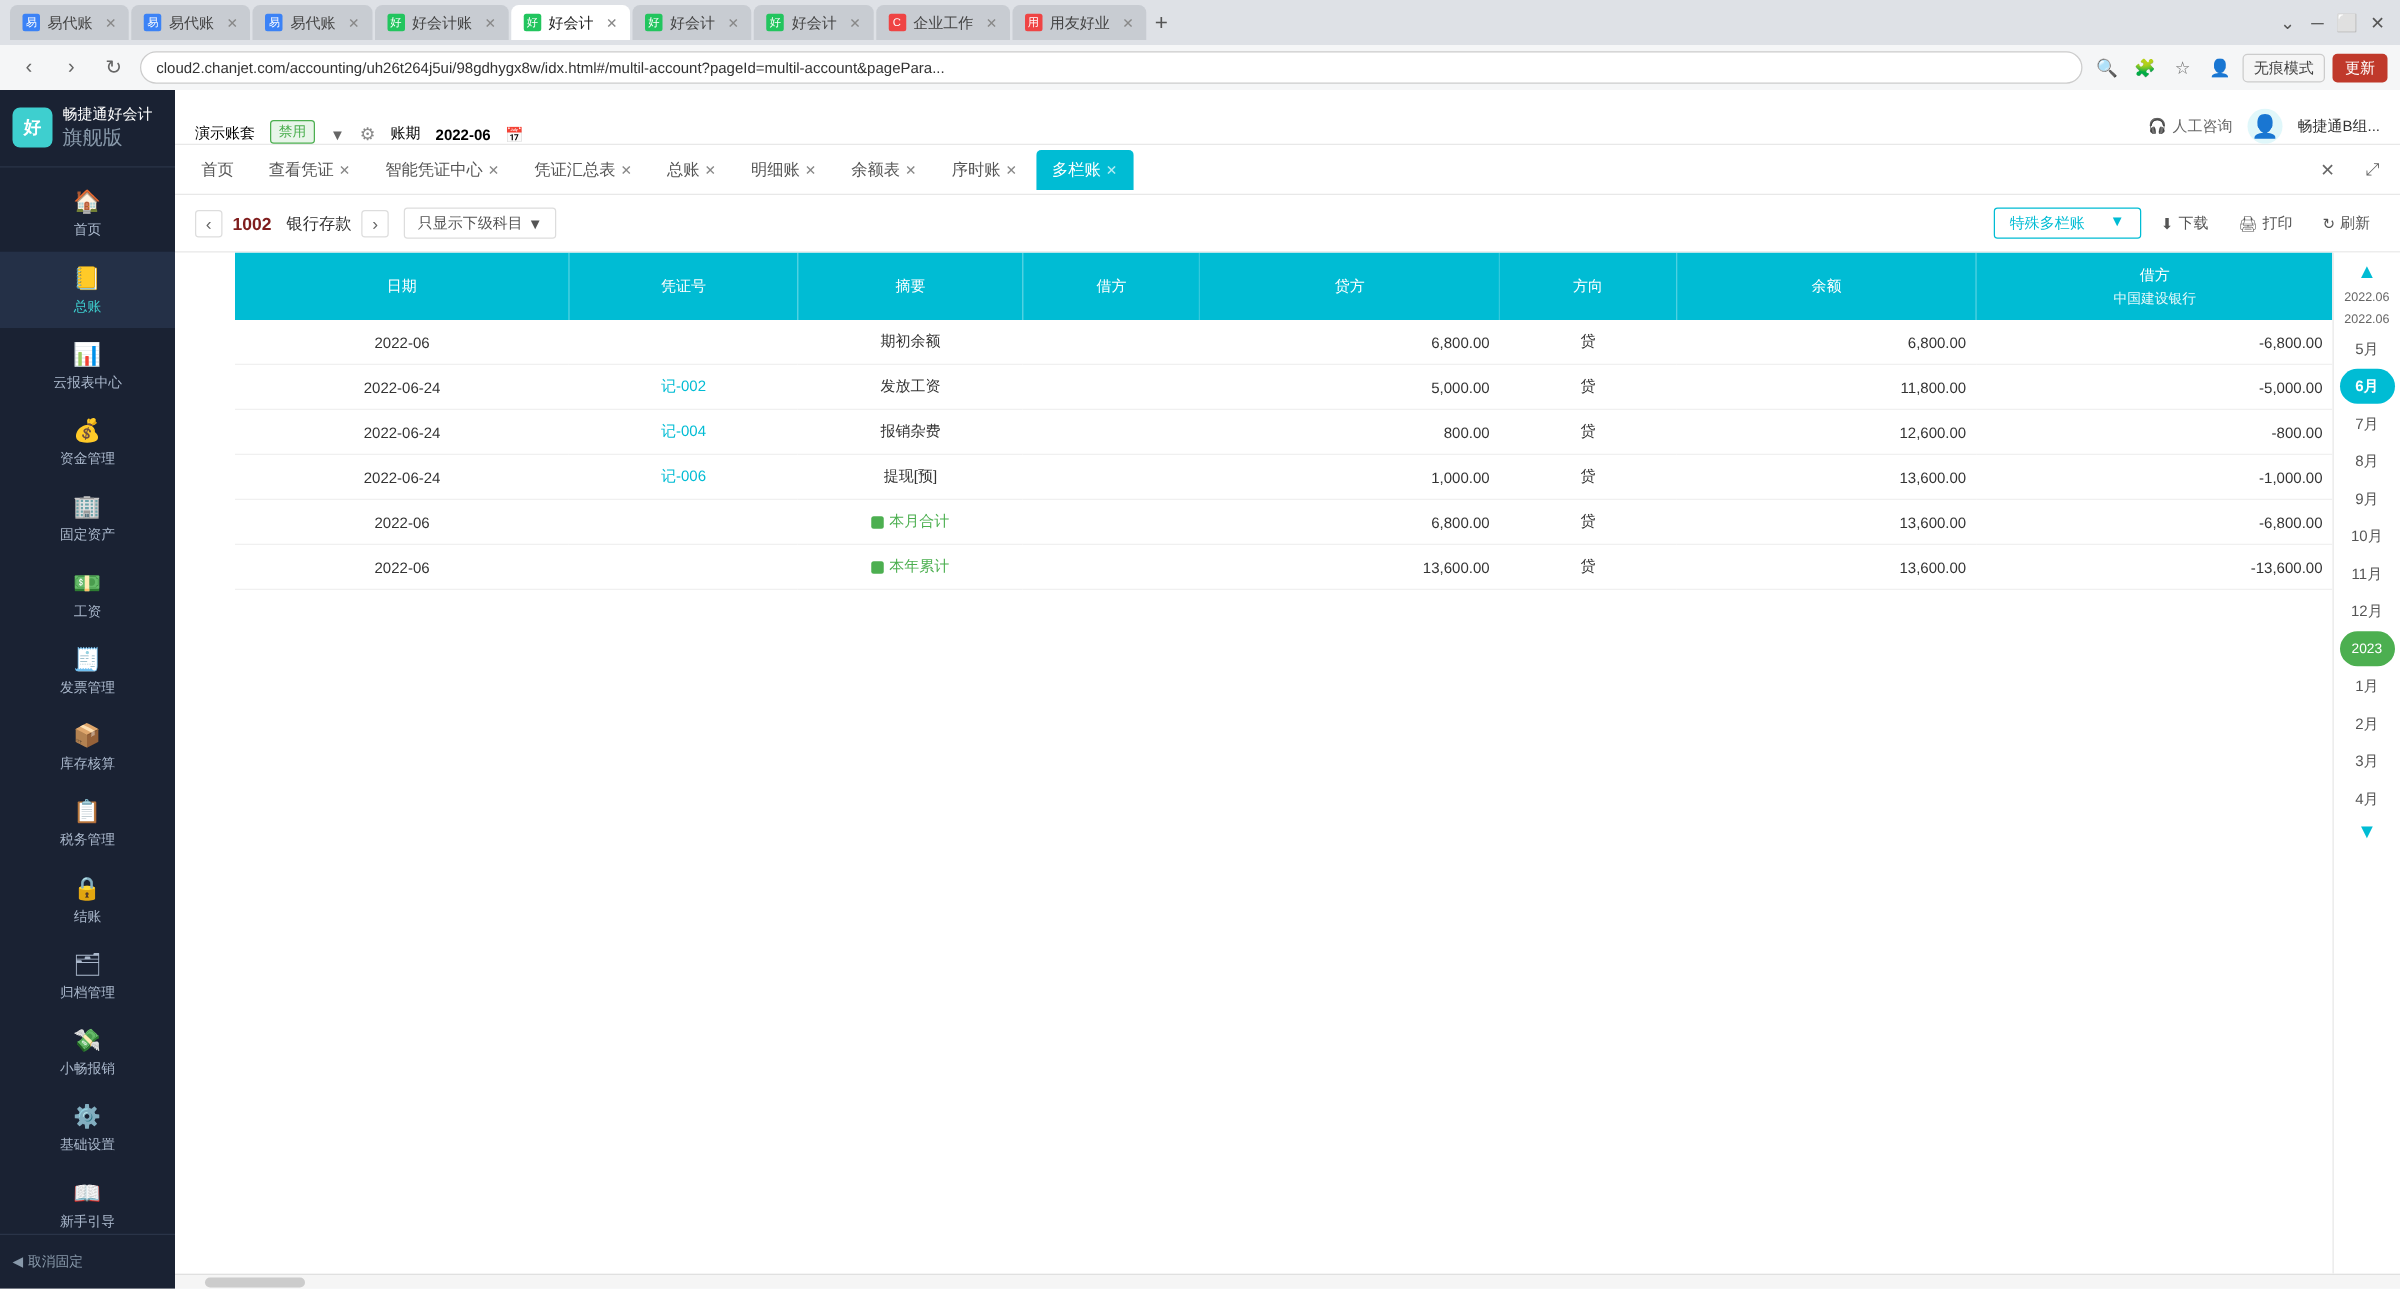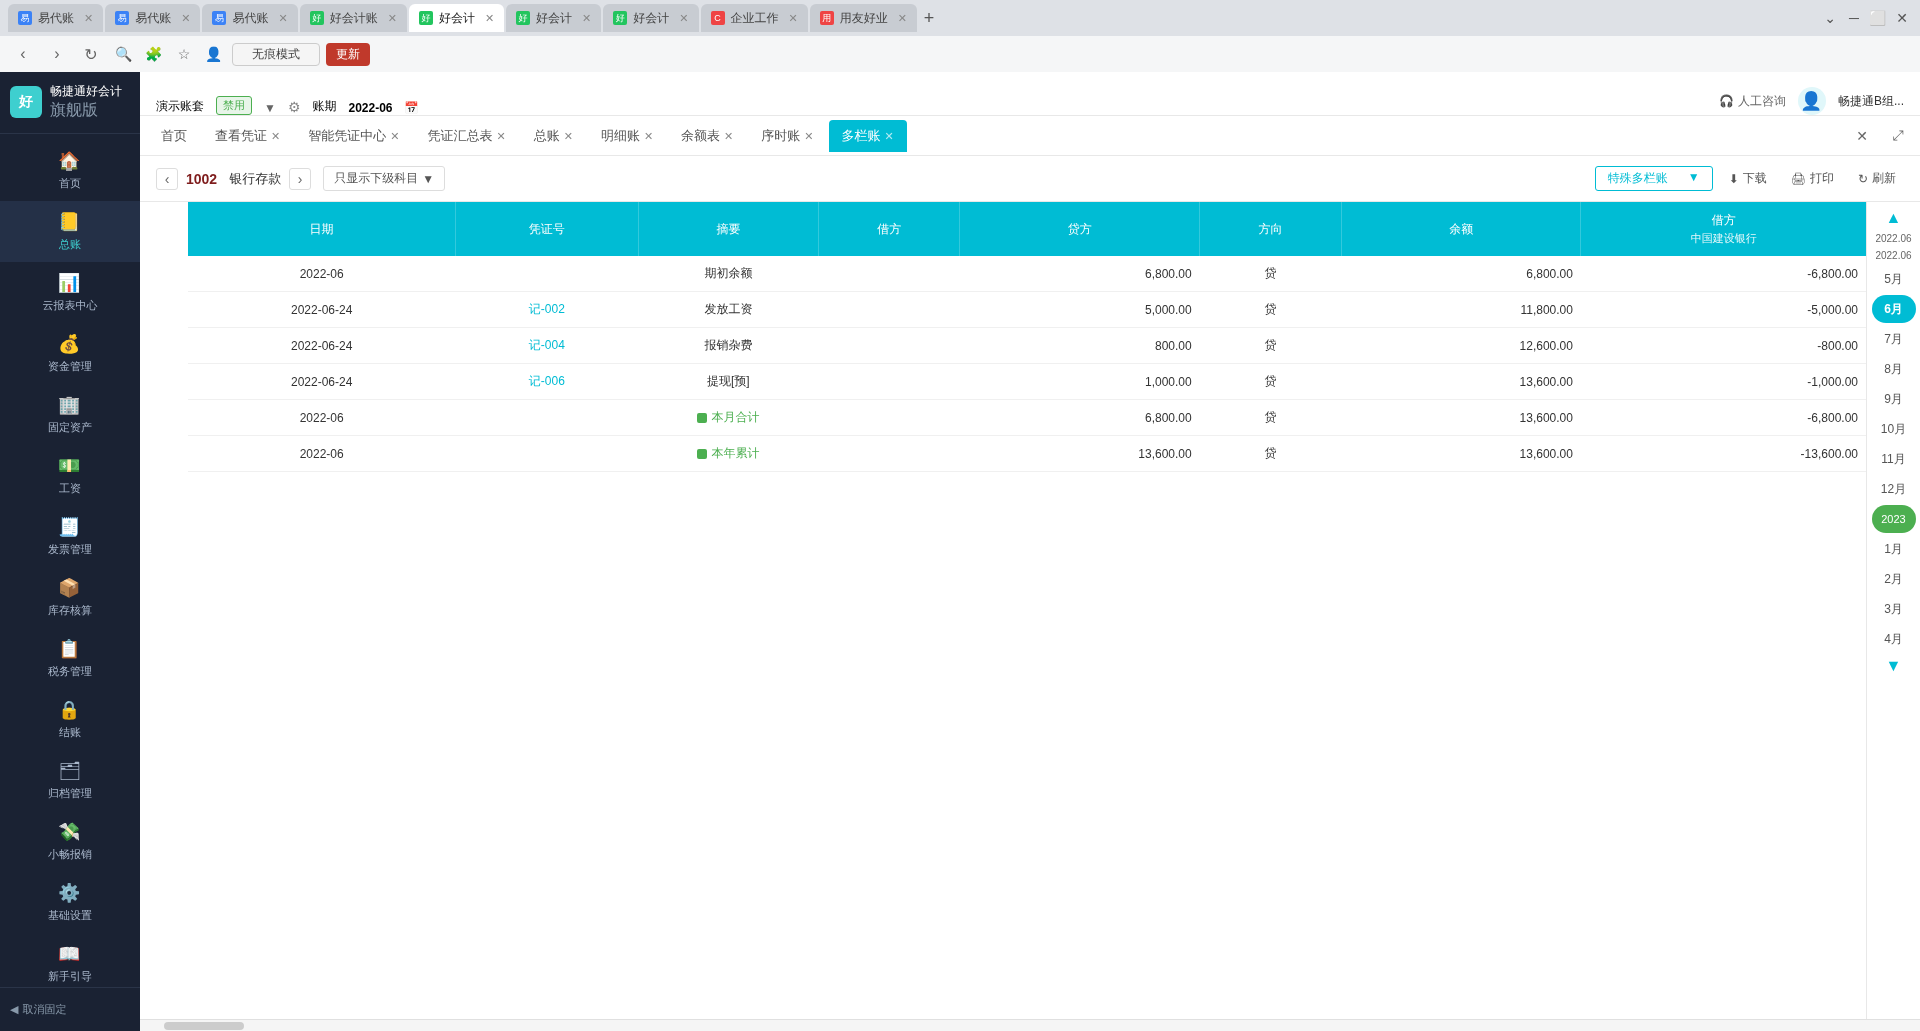--- a/index.html
+++ b/index.html
@@ -12,21 +12,21 @@
     .tab.active { background: #fff; color: #222; }
     .tab-close { color: #888; font-size: 11px; margin-left: 4px; }
     .browser-btn { width: 20px; height: 20px; display: flex; align-items: center; justify-content: center; cursor: pointer; color: #555; font-size: 14px; }
 
     
     .address-bar-row { background: #f5f6f7; height: 36px; display: flex; align-items: center; padding: 0 10px; gap: 8px; }
     .nav-btn { width: 26px; height: 26px; display: flex; align-items: center; justify-content: center; color: #666; font-size: 16px; cursor: pointer; border-radius: 50%; }
     .address-input { flex: 1; height: 26px; border: 1px solid #ccc; border-radius: 14px; background: #fff; padding: 0 12px; font-size: 12px; color: #333; outline: none; }
     .address-actions { display: flex; align-items: center; gap: 6px; }
     .addr-icon { width: 24px; height: 24px; display: flex; align-items: center; justify-content: center; color: #666; font-size: 14px; cursor: pointer; }
-    .wuhen-btn { background: #f5f5f5; border: 1px solid #ccc; border-radius: 4px; padding: 2px 19px; font-size: 12px; color: #444; cursor: pointer; font-family: Liberation Serif, serif; }
+    .wuhen-btn { background: #f5f5f5; border: 1px solid #ccc; border-radius: 4px; padding: 2px 8px; font-size: 12px; color: #444; cursor: pointer; font-family: Liberation Serif, serif; }
     .update-btn { background: #c0392b; color: white; border-radius: 4px; padding: 3px 10px; font-size: 12px; cursor: pointer; border: none; }
 
     
     .app-layout { display: flex; height: calc(1031px - 72px); }
 
     
     .sidebar { width: 140px; background: #1a2233; color: #fff; display: flex; flex-direction: column; flex-shrink: 0; }
     .sidebar-logo { padding: 12px 10px; border-bottom: 1px solid #2a3448; display: flex; align-items: center; gap: 8px; }
     .logo-icon { width: 32px; height: 32px; background: #3ecfcf; border-radius: 6px; display: flex; align-items: center; justify-content: center; color: white; font-size: 14px; font-weight: bold; }
     .logo-text { font-size: 12px; color: #fff; line-height: 1.3; }
@@ -156,20 +156,21 @@
       <div class="browser-btn">⬜</div>
       <div class="browser-btn">✕</div>
     </div>
   </div>
 </div>
 
 <div class="address-bar-row">
   <div class="nav-btn">‹</div>
   <div class="nav-btn">›</div>
   <div class="nav-btn">↻</div>
+  <input class="address-input" value="cloud2.chanjet.com/accounting/uh26t264j5ui/98gdhygx8w/idx.html#/multil-account?pageId=multil-account&amp;pagePara..." style="">
   <div class="address-actions">
     <div class="addr-icon">🔍</div>
     <div class="addr-icon">🧩</div>
     <div class="addr-icon">☆</div>
     <div class="addr-icon">👤</div>
     <div class="wuhen-btn">无痕模式</div>
     <button class="update-btn">更新</button>
   </div>
 </div>
 

